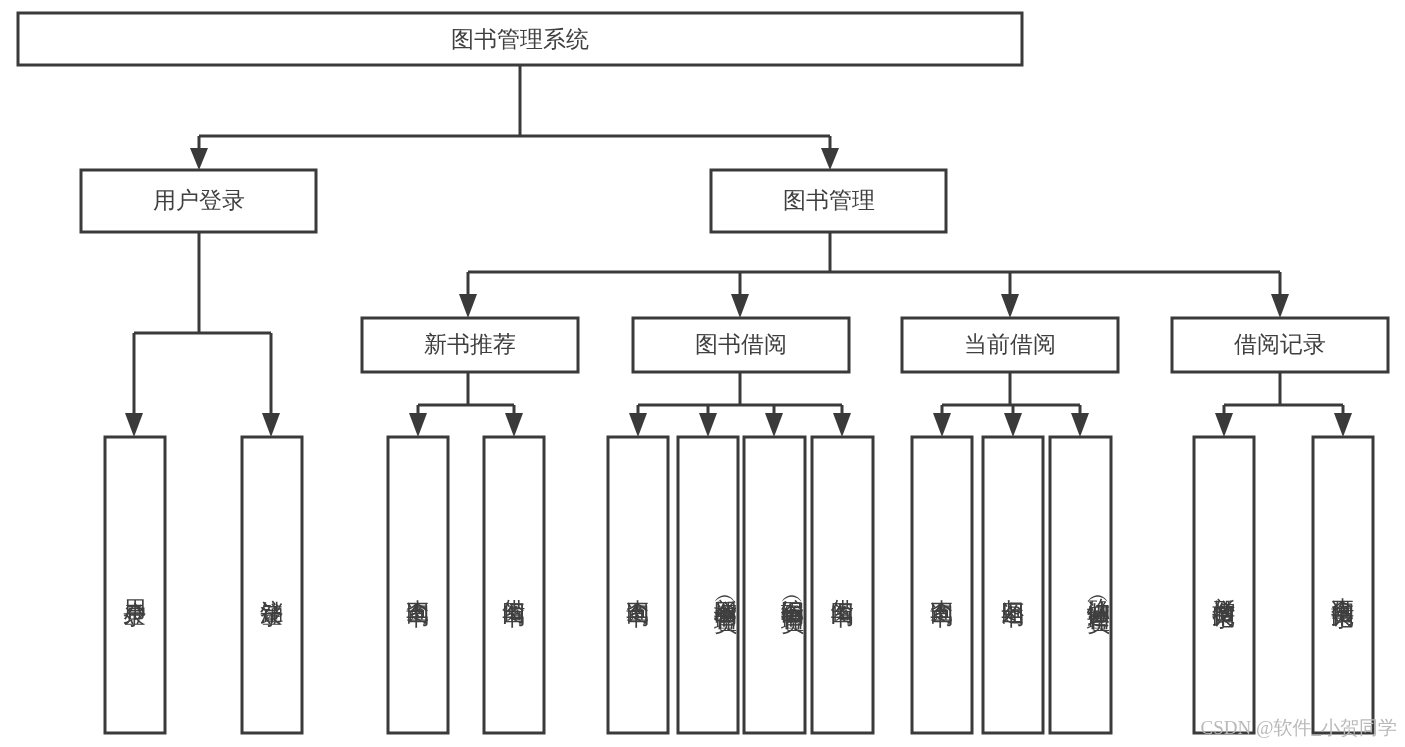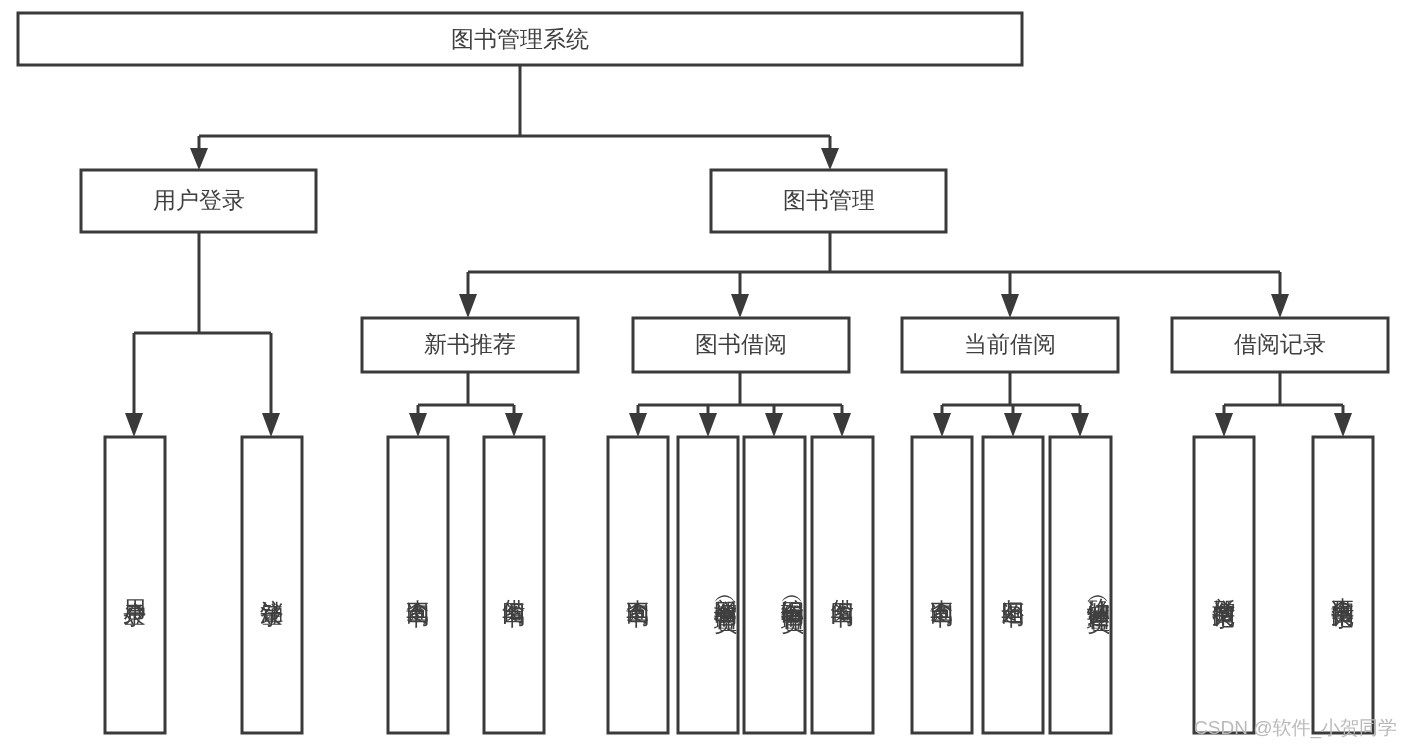--- a/index.html
+++ b/index.html
@@ -57,21 +57,21 @@
     text-align: center;
     white-space: nowrap;
     pointer-events: none;
   }
   .watermark {
     position: absolute;
     right: 8px;
     bottom: 6px;
     color: #b9b9b9;
     font-size: 19px;
-    font-family: Liberation Sans, sans-serif;
+    font-family: Liberation Serif, serif;
     white-space: nowrap;
     user-select: none;
   }
 </style>
 </head>
 <body>
 
 <svg id="diagram" viewBox="0 0 1405 747" xmlns="http://www.w3.org/2000/svg">
 
   <g>

